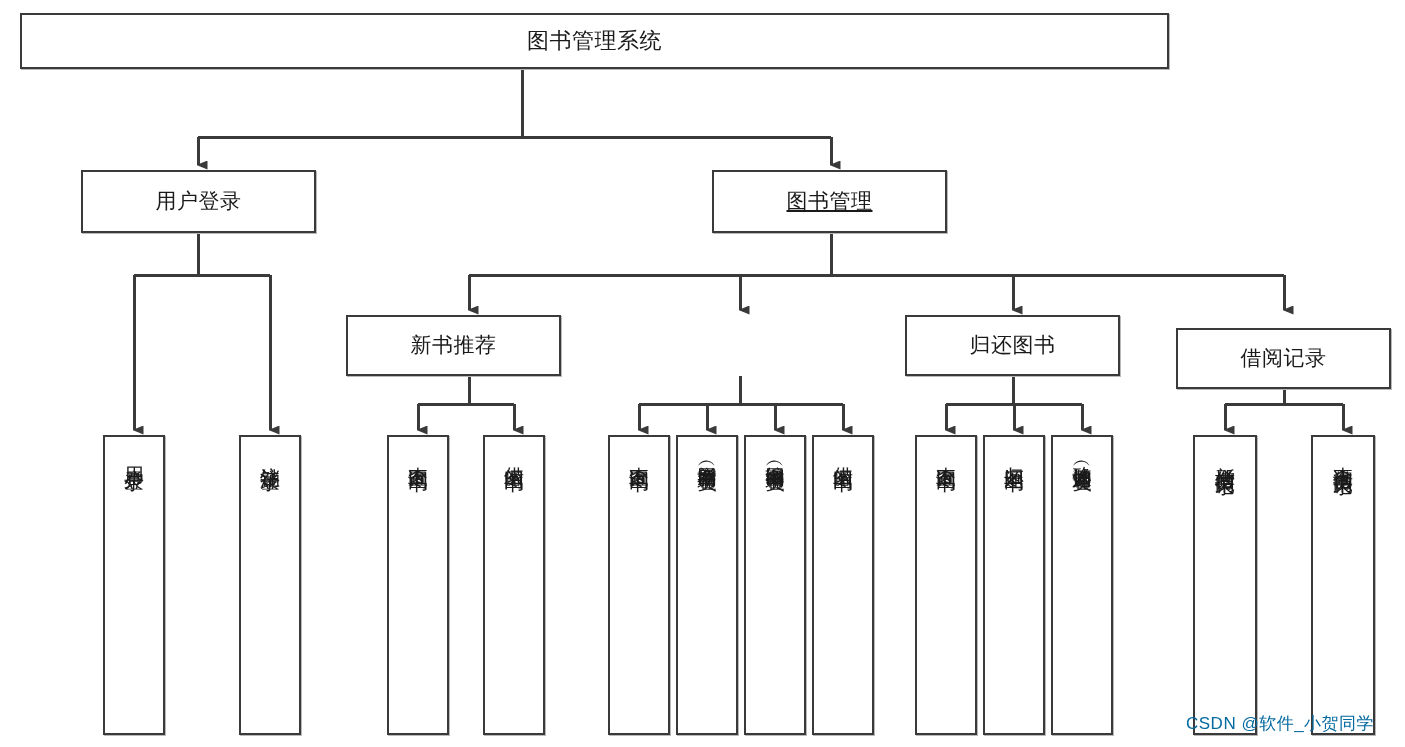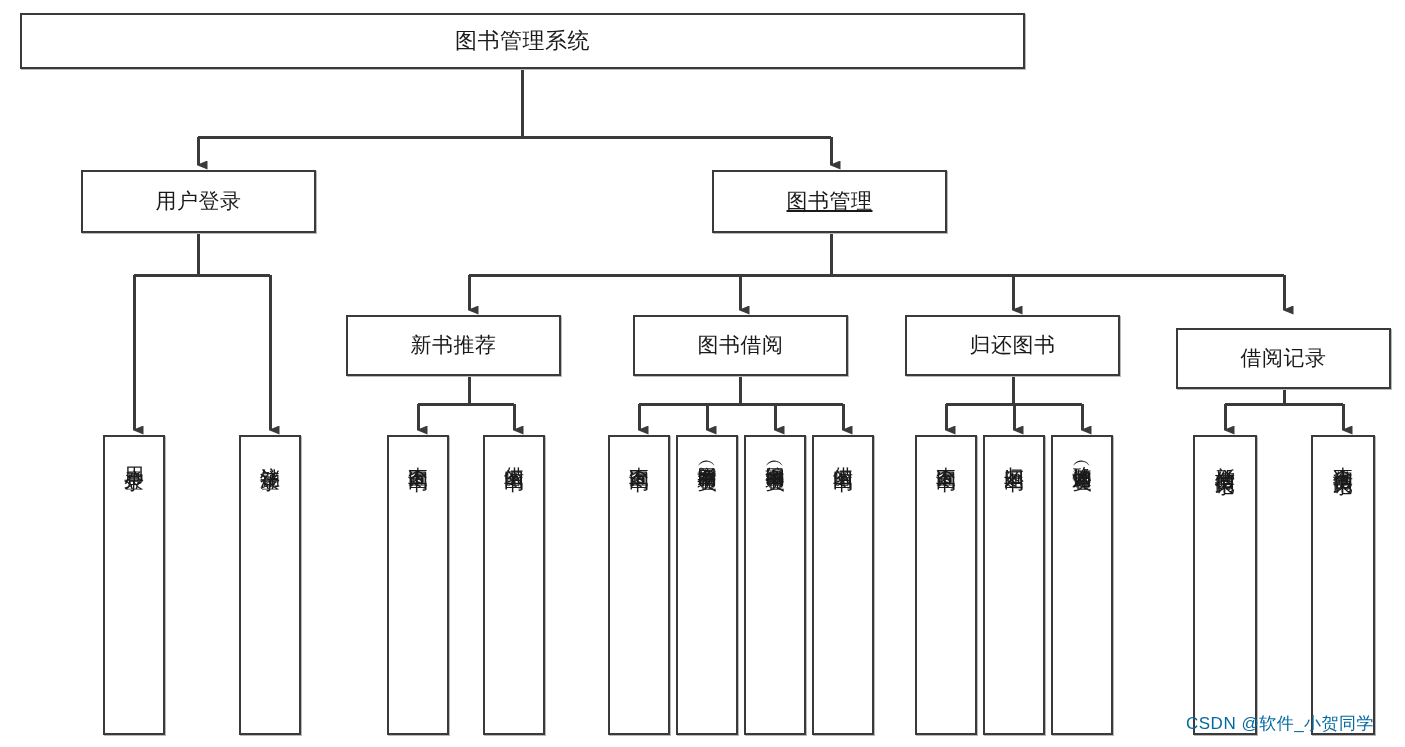--- a/index.html
+++ b/index.html
@@ -124,37 +124,34 @@
       <path d="M 1014,404 L 1014,430" marker-end="url(#arrowhead)"></path>
       <path d="M 1082,404 L 1082,430" marker-end="url(#arrowhead)"></path>
 
       <path d="M 1284,376 L 1284,404"></path>
       <path d="M 1225,404 L 1343,404"></path>
       <path d="M 1225,404 L 1225,430" marker-end="url(#arrowhead)"></path>
       <path d="M 1343,404 L 1343,430" marker-end="url(#arrowhead)"></path>
     </g>
   </svg>
 
-  <div class="node root horizontal" style="left:20px; top:13px; width:1005px; height:56px;">
+  <div class="node root horizontal" style="left:20px; top:13px; width:1149px; height:56px;">
     <span class="node-label">图书管理系统</span>
   </div>
 
   <div class="node horizontal" style="left:81px; top:170px; width:235px; height:63px;">
     <span class="node-label">用户登录</span>
   </div>
   <div class="node horizontal" style="left:712px; top:170px; width:235px; height:63px;text-decoration:underline;">
     <span class="node-label">图书管理</span>
   </div>
 
   <div class="node horizontal" style="left:346px; top:315px; width:215px; height:61px;">
     <span class="node-label">新书推荐</span>
   </div>
-  <div class="node horizontal" style="left:633px; top:315px; width:215px; height:61px;">
-    <span class="node-label">图书借阅</span>
-  </div>
   <div class="node horizontal" style="left:905px; top:315px; width:215px; height:61px;">
     <span class="node-label">归还图书</span>
   </div>
   <div class="node horizontal" style="left:1176px; top:328px; width:215px; height:61px;">
     <span class="node-label">借阅记录</span>
   </div>
 
   <div class="node vertical" style="left:103px; top:435px; width:62px; height:300px;">
     <span class="node-label">用户登录</span>
   </div>

